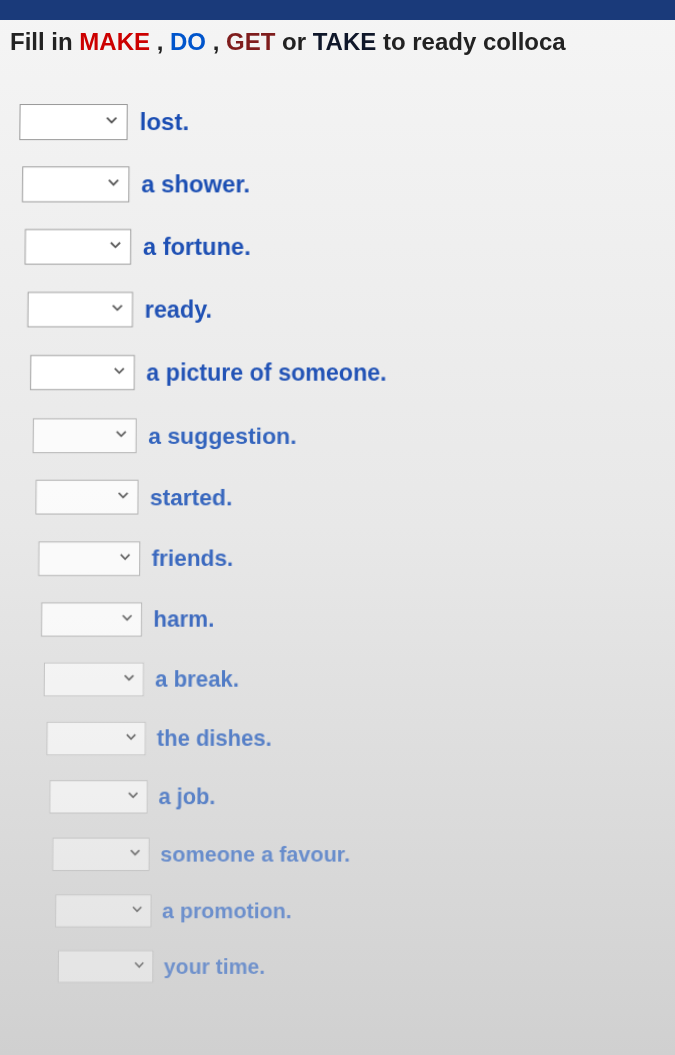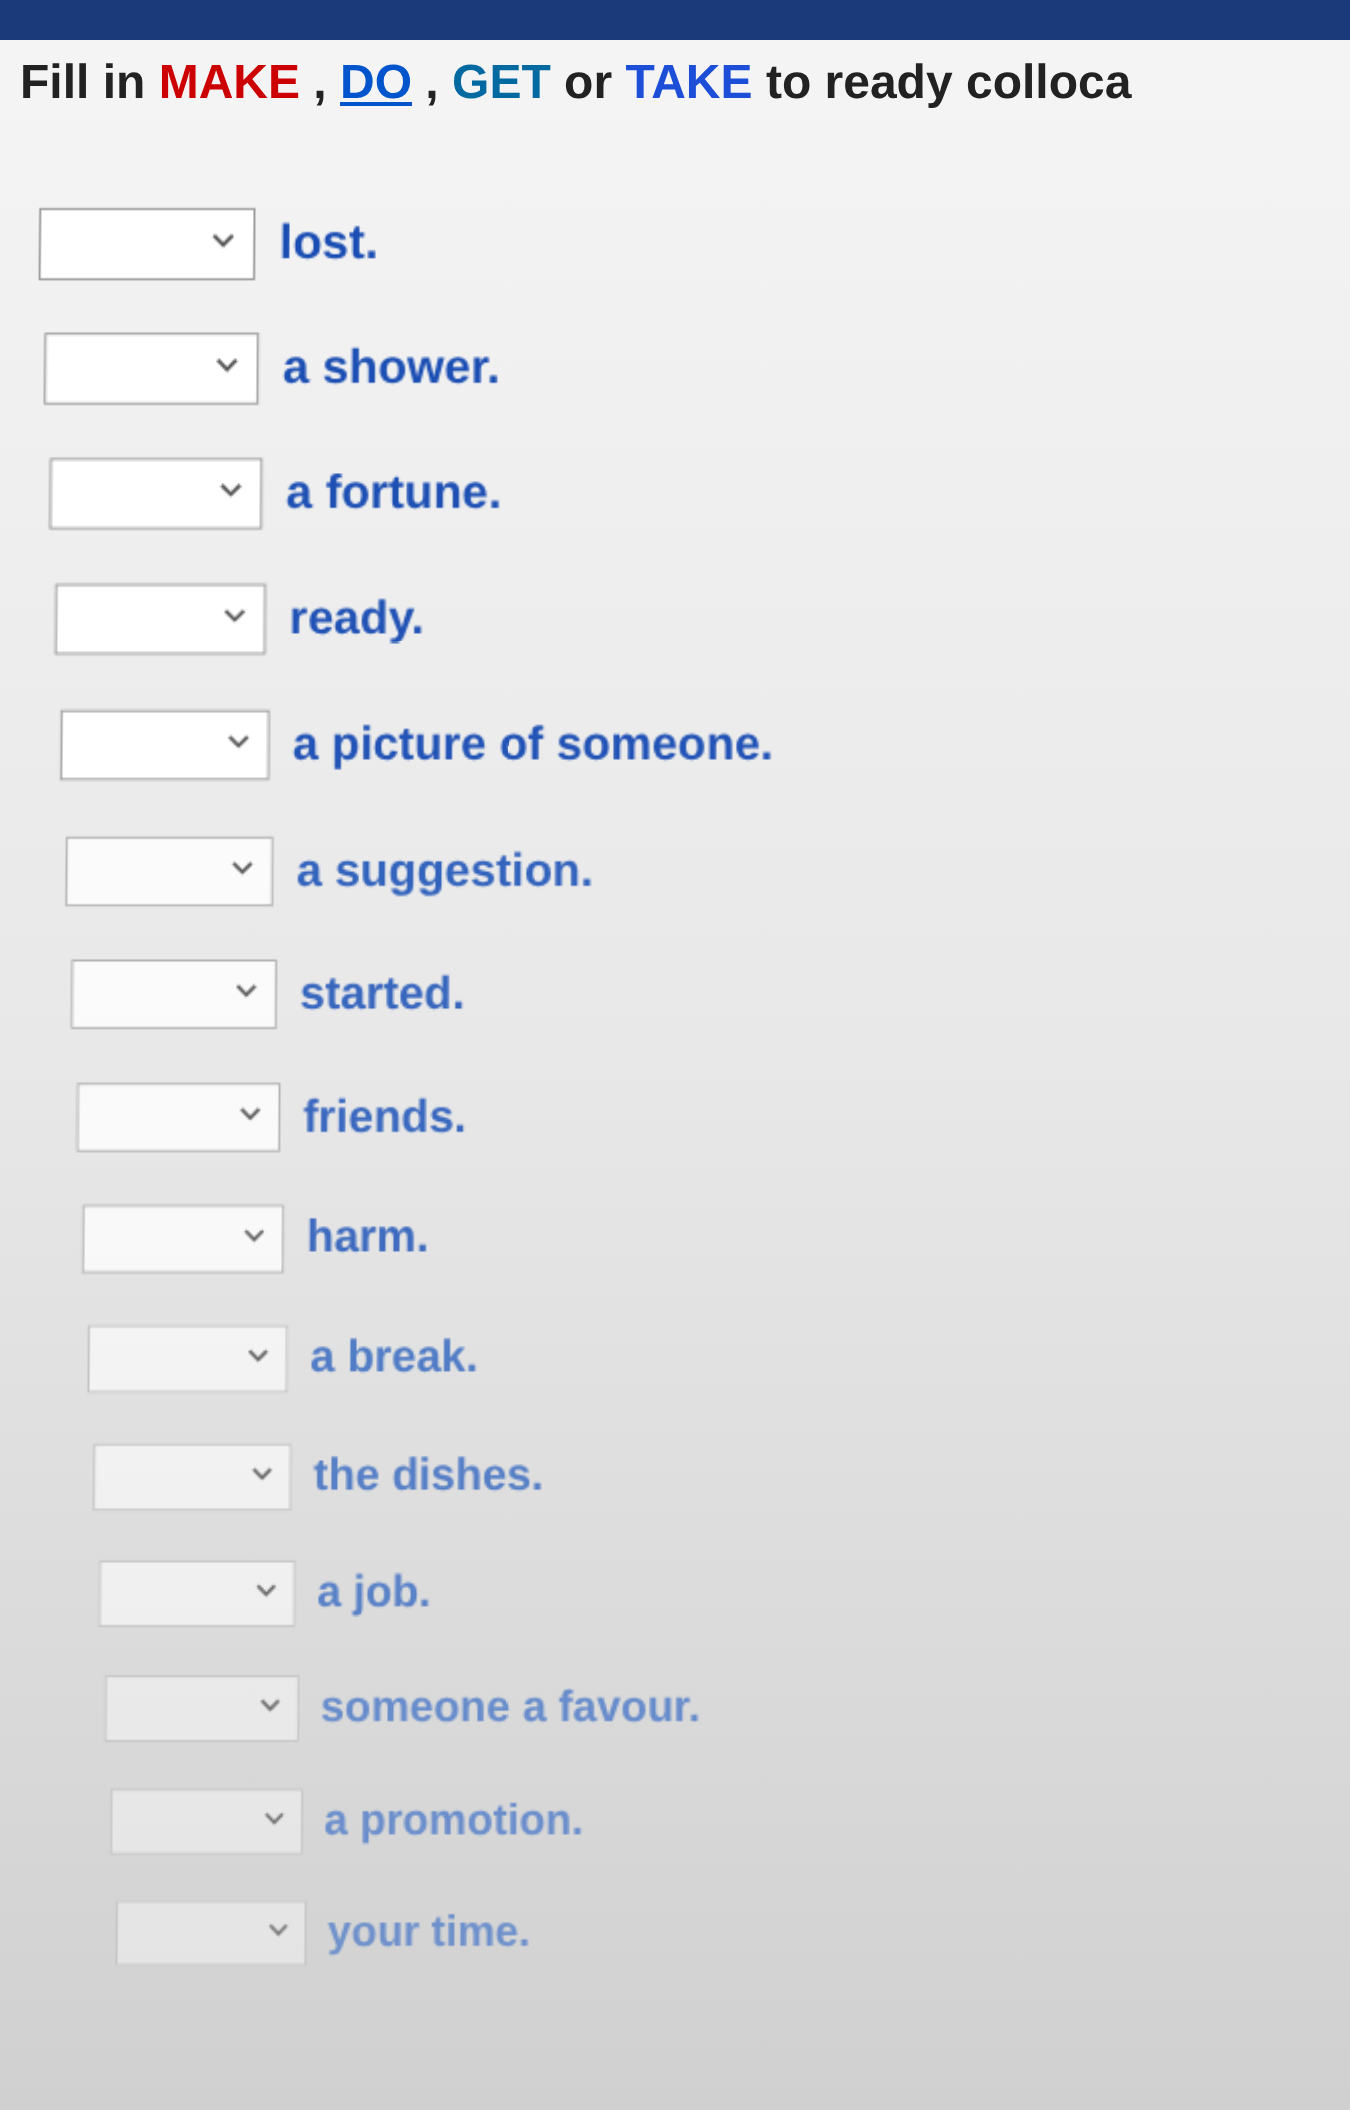--- a/index.html
+++ b/index.html
@@ -21,23 +21,23 @@
     }
     .instruction {
       padding: 8px 10px;
       font-size: 24px;
       font-weight: bold;
       color: #222;
       white-space: nowrap;
       overflow: hidden;
     }
     .instruction .word-make { color: #cc0000; text-align: right; }
-    .instruction .word-do { color: #0055cc; text-decoration: underline; }
-    .instruction .word-get { color: #0369a1; }
-    .instruction .word-take { color: #1d4ed8; }
+    .instruction .word-do { color: #0055cc; }
+    .instruction .word-get { color: #7f1d1d; }
+    .instruction .word-take { color: #0f172a; }
     .exercise-area {
       padding: 40px 10px 0 20px;
       transform: perspective(1200px) rotateX(2deg);
       transform-origin: top center;
     }
     .row {
       display: flex;
       align-items: center;
       margin-bottom: 26px;
     }

